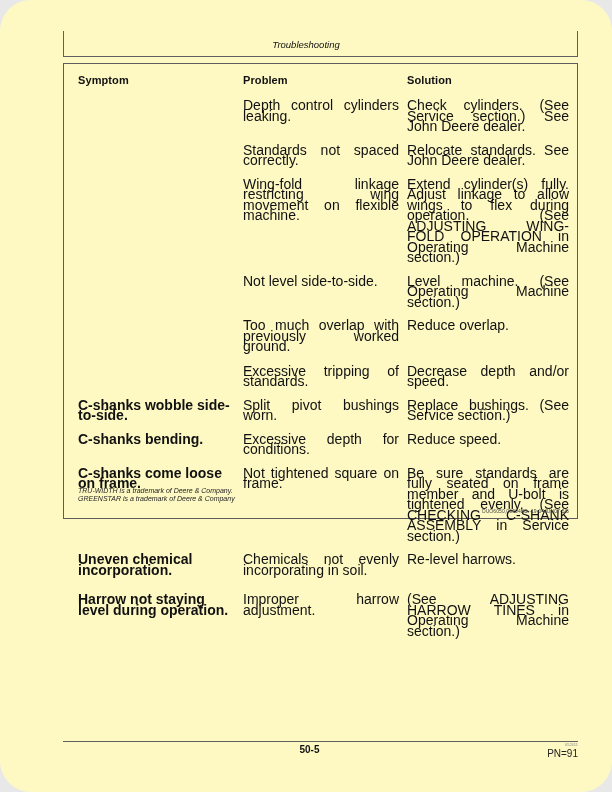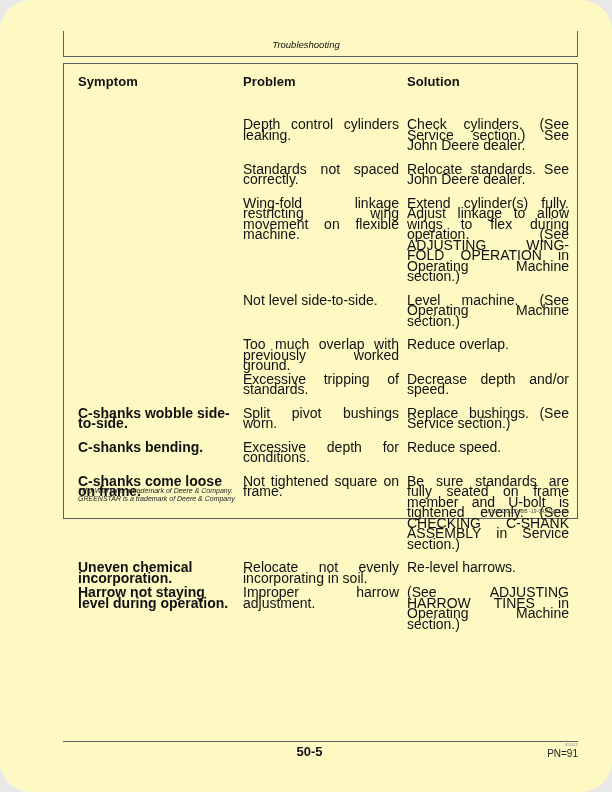--- a/index.html
+++ b/index.html
@@ -28,44 +28,44 @@
   
   .tbl-box {
     position:absolute; left:63px; top:63px;
     width:515px; height:456px;
     border:1px solid #5c5c5c;
     box-sizing:border-box;
   }
   .tbl-inner { padding:10px 8px 0 14px; }
   .col-headers {
     display:grid; grid-template-columns:165px 164px 1fr;
-    font-size:13px; font-weight:bold;
-    margin-bottom:30px;
+    font-size:11px; font-weight:bold;
+    margin-bottom:14px;
     letter-spacing:0.1px;
   }
   .trow {
     display:grid; grid-template-columns:165px 164px 1fr;
     font-size:14px; line-height:10.5px;
     margin-bottom:13px;
   }
-  .trow.gap-sm { margin-bottom:3px; }
-  .trow.gap-xs { margin-bottom:4px; }
+  .trow.gap-sm { margin-bottom:14px; }
+  .trow.gap-xs { margin-bottom:19px; }
   .cell-symptom { font-weight:bold; padding-right:12px; }
   .cell-problem { padding-right:8px; text-align:justify; }
   .cell-solution { text-align:justify; }
 
   .tbl-footer { position:absolute; left:14px; right:8px; bottom:4px; }
   .footnote { font-style:italic; font-size:7px; line-height:8.6px; color:#222; }
   .doc-code { text-align:right; font-size:5px; color:#444; margin-top:4px; letter-spacing:0.1px; }
 
   
   .ftr-rule { position:absolute; left:63px; top:741px; width:515px; height:0; border-top:1.2px solid #606060; }
   .page-number {
     position:absolute; top:744px; left:0; right:0;
-    text-align:center; font-weight:bold; font-size:13px;padding-left:7px;
+    text-align:center; font-weight:bold; font-size:10px;padding-left:7px;
   }
   .print-code { position:absolute; top:742px; right:34px; font-size:4px; color:#8a8a8a; }
   .pn-code { position:absolute; top:748px; right:34px; font-size:10px; color:#222; }
 </style>
 </head>
 <body>
 
 <div id="page">
 
   <div class="hdr-title">Troubleshooting</div>
@@ -131,21 +131,21 @@
       </div>
 
       <div class="trow">
         <div class="cell-symptom">C-shanks come loose on frame.</div>
         <div class="cell-problem">Not tightened square on frame.</div>
         <div class="cell-solution">Be sure standards are fully seated on frame member and U-bolt is tightened evenly.  (See CHECKING C-SHANK ASSEMBLY in Service section.)</div>
       </div>
 
       <div class="trow gap-xs">
         <div class="cell-symptom">Uneven chemical incorporation.</div>
-        <div class="cell-problem">Relocate not evenly incorporating in soil.</div>
+        <div class="cell-problem">Chemicals not evenly incorporating in soil.</div>
         <div class="cell-solution">Re-level harrows.</div>
       </div>
 
       <div class="trow">
         <div class="cell-symptom">Harrow not staying level during operation.</div>
         <div class="cell-problem">Improper harrow adjustment.</div>
         <div class="cell-solution">(See ADJUSTING HARROW TINES in Operating Machine section.)</div>
       </div>
 
     </div>

